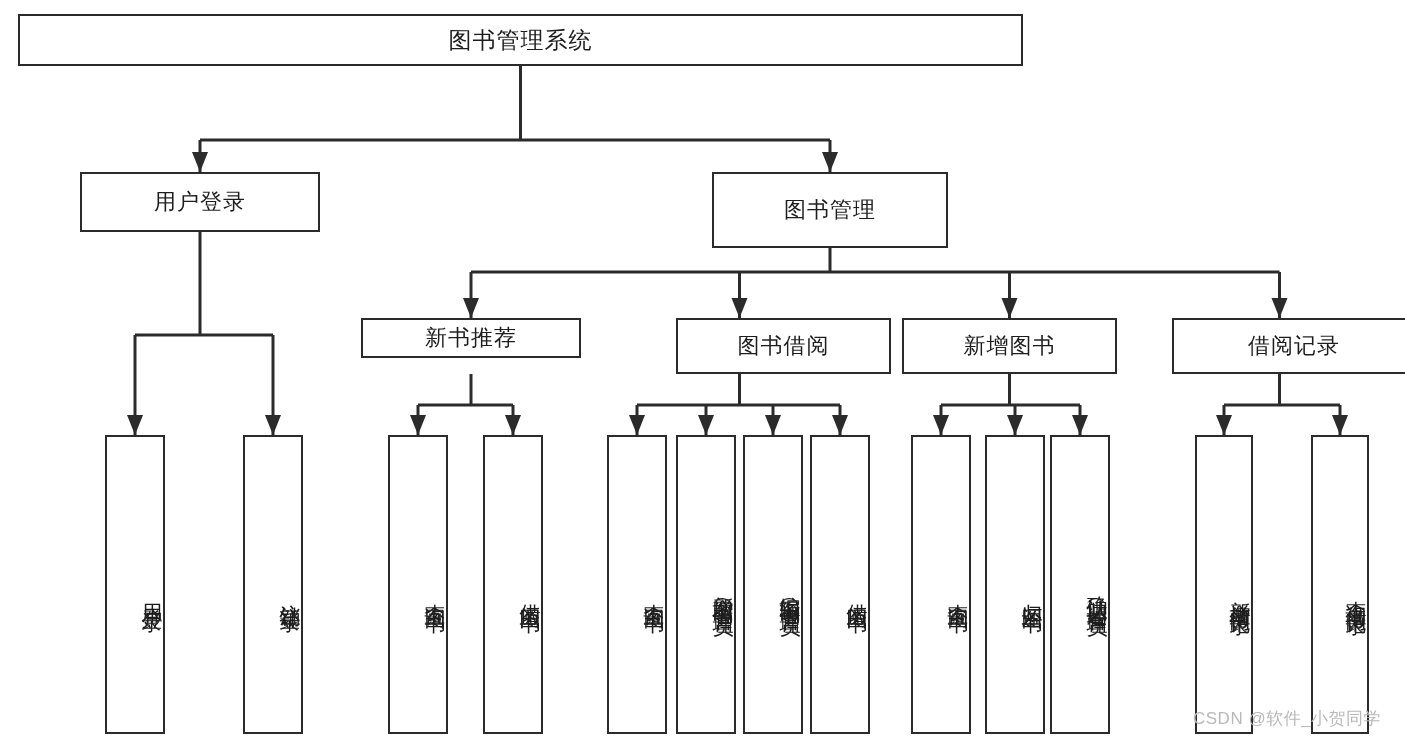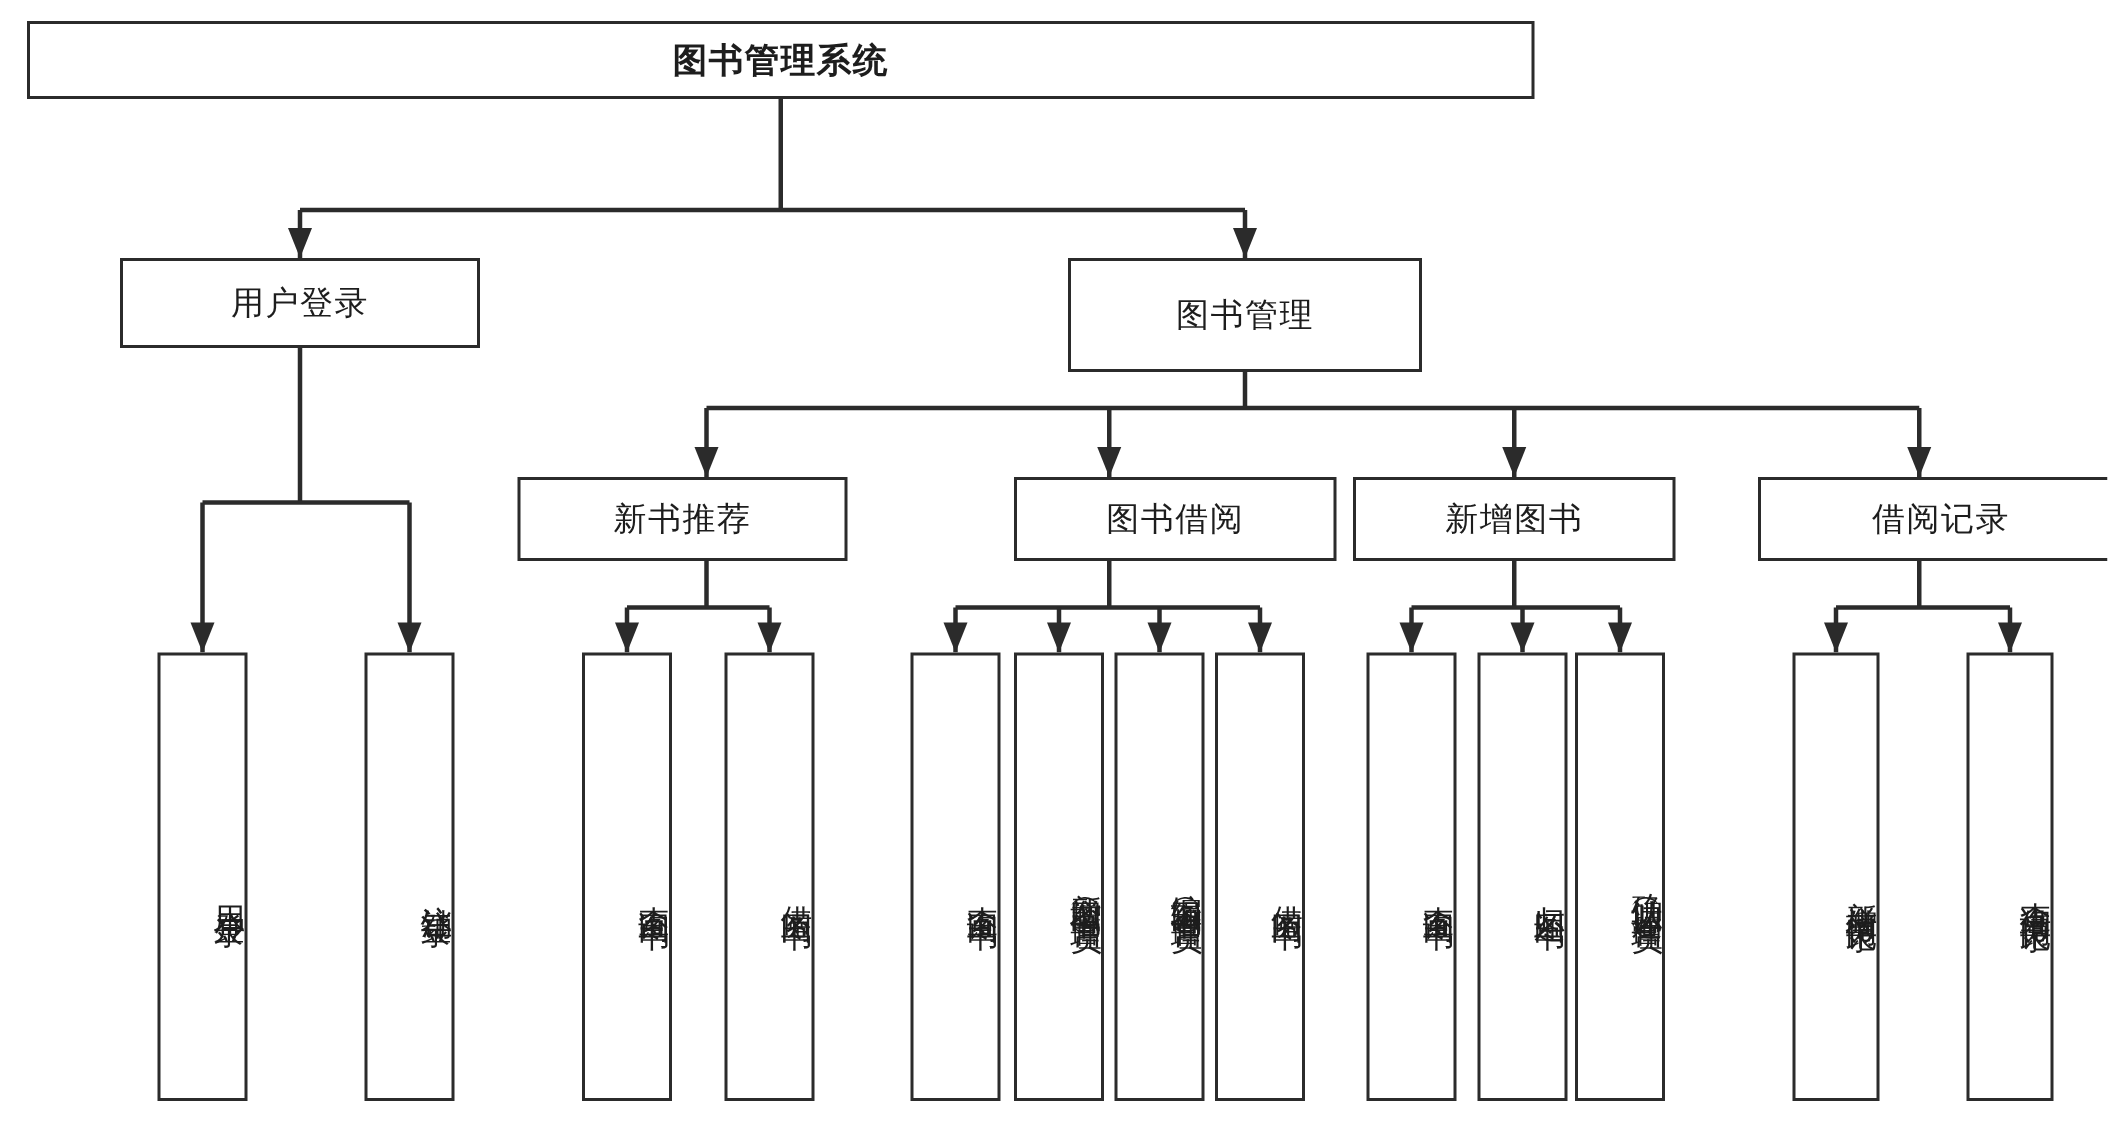--- a/index.html
+++ b/index.html
@@ -116,30 +116,30 @@
       <line x1="1080" y1="405" x2="1080" y2="435" stroke="#2b2b2b" stroke-width="3"></line>
       <polygon points="1072,415 1088,415 1080,435" fill="#2b2b2b"></polygon>
       <line x1="1279.5" y1="374" x2="1279.5" y2="405" stroke="#2b2b2b" stroke-width="3"></line>
       <line x1="1224" y1="405" x2="1340" y2="405" stroke="#2b2b2b" stroke-width="3"></line>
       <line x1="1224" y1="405" x2="1224" y2="435" stroke="#2b2b2b" stroke-width="3"></line>
       <polygon points="1216,415 1232,415 1224,435" fill="#2b2b2b"></polygon>
       <line x1="1340" y1="405" x2="1340" y2="435" stroke="#2b2b2b" stroke-width="3"></line>
       <polygon points="1332,415 1348,415 1340,435" fill="#2b2b2b"></polygon>
     </svg>
   <div id="nodes">
-      <div class="node horiz root" style="left: 18px; top: 14px; width: 1005px; height: 52px; border-color: rgb(43, 43, 43); font-weight: bold;">
+      <div class="node horiz root" style="left: 18px; top: 14px; width: 1005px; height: 52px; border-color: rgb(43, 43, 43);">
         <span class="node-label">图书管理系统</span>
       </div>
       <div class="node horiz" style="left: 80px; top: 172px; width: 240px; height: 60px; border-color: rgb(43, 43, 43);">
         <span class="node-label">用户登录</span>
       </div>
       <div class="node horiz" style="left: 712px; top: 172px; width: 236px; height: 76px; border-color: rgb(43, 43, 43);">
         <span class="node-label">图书管理</span>
       </div>
-      <div class="node horiz" style="left: 345px; top: 318px; width: 220px; height: 56px; border-color: rgb(43, 43, 43);">
+      <div class="node horiz" style="left: 361px; top: 318px; width: 220px; height: 40px; border-color: rgb(43, 43, 43);">
         <span class="node-label">新书推荐</span>
       </div>
       <div class="node horiz" style="left: 632px; top: 318px; width: 215px; height: 56px; border-color: rgb(43, 43, 43); margin-left: 44px;">
         <span class="node-label">图书借阅</span>
       </div>
       <div class="node horiz" style="left: 902px; top: 318px; width: 215px; height: 56px; border-color: rgb(43, 43, 43);">
         <span class="node-label">新增图书</span>
       </div>
       <div class="node horiz" style="left: 1172px; top: 318px; width: 244px; height: 56px; border-color: rgb(43, 43, 43);">
         <span class="node-label">借阅记录</span>
@@ -177,13 +177,14 @@
       <div class="node vert" style="left: 1050px; top: 435px; width: 60px; height: 299px; border-color: rgb(43, 43, 43);">
         <span class="node-label">确认归还（管理员）</span>
       </div>
       <div class="node vert" style="left: 1195px; top: 435px; width: 58px; height: 299px; border-color: rgb(43, 43, 43);">
         <span class="node-label">新增借阅记录</span>
       </div>
       <div class="node vert" style="left: 1311px; top: 435px; width: 58px; height: 299px; border-color: rgb(43, 43, 43);">
         <span class="node-label">查询借阅记录</span>
       </div>
     </div>
+  <div class="watermark" style="left: 1193px; top: 718px; transform: translateY(-50%); color: rgb(185, 185, 185);">CSDN @软件_小贺同学</div>
 </div>
 
 </body></html>

